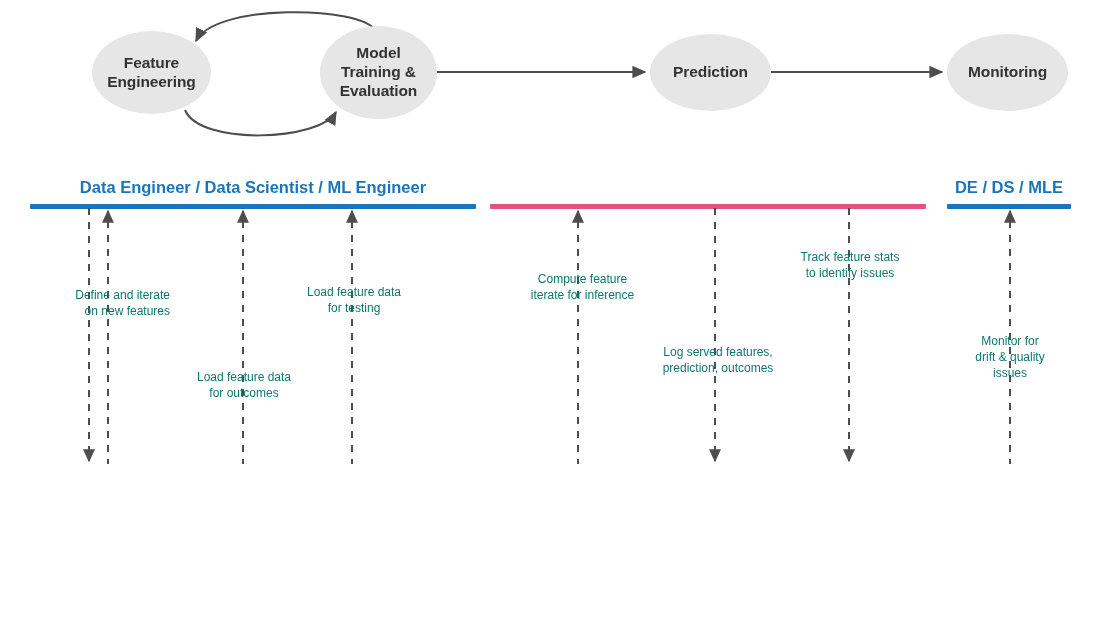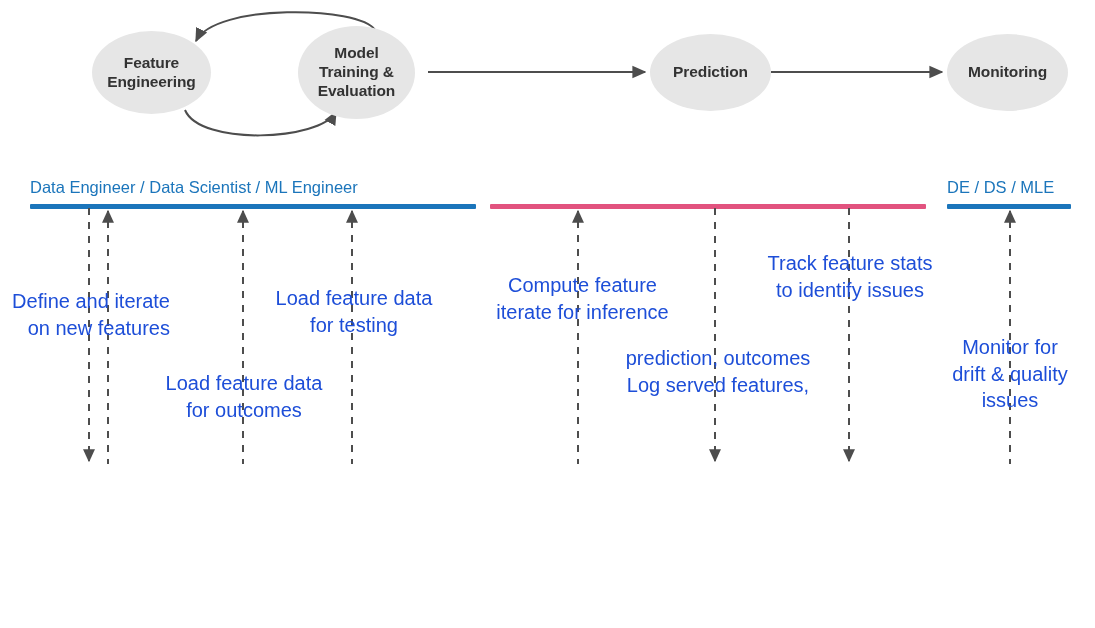--- a/index.html
+++ b/index.html
@@ -29,56 +29,57 @@
     text-align: center;
     color: #333333;
     font-weight: bold;
     font-size: 15.5px;
     line-height: 1.22;
     letter-spacing: -0.1px;
   }
   .ellipse span { display: block; padding: 0 4px; }
 
   #ellipse-feature-engineering { left: 92px;  top: 31px;  width: 119px; height: 83px; }
-  #ellipse-model-training      { left: 298px; top: 26px;  width: 117px; height: 93px; }
+  #ellipse-model-training      { left: 320px; top: 26px;  width: 117px; height: 93px; }
   #ellipse-prediction          { left: 650px; top: 34px;  width: 121px; height: 77px; }
   #ellipse-monitoring          { left: 947px; top: 34px;  width: 121px; height: 77px; }
 
   
   .layer {
     position: absolute;
     left: 0; top: 0;
     width: 1095px; height: 628px;
     pointer-events: none;
   }
 
   
   .lane-title {
     position: absolute;
-    font-weight: normal;
+    font-weight: bold;
     font-size: 16.5px;
     white-space: nowrap;
+    text-align: center;
   }
   .lane-bar {
     position: absolute;
     height: 5px;
     border-radius: 1px;
   }
   #lane-title-1 { left: 30px;  top: 178px; width: 446px; color: #1b75bb; }
   #lane-bar-1   { left: 30px;  top: 204px; width: 446px; background: #1b75bb; }
   #lane-title-2 { left: 490px; top: 178px; width: 436px; color: #e2537f; }
   #lane-bar-2   { left: 490px; top: 204px; width: 436px; background: #e2537f; }
   #lane-title-3 { left: 947px; top: 178px; width: 124px; color: #1b75bb; }
   #lane-bar-3   { left: 947px; top: 204px; width: 124px; background: #1b75bb; }
 
   
   .annotation {
     position: absolute;
-    color: #1d4ed8;
-    font-size: 20px;
+    color: #0f766e;
+    font-size: 12px;
     line-height: 1.33;
     text-align: center;
     white-space: nowrap;
   }
   #annotation-define    { left: 5px;   top: 288px; width: 165px; text-align: right; }
   #annotation-training  { left: 160px; top: 370px; width: 168px; }
   #annotation-testing   { left: 270px; top: 285px; width: 168px; }
   #annotation-compute   { left: 495px; top: 272px; width: 175px; }
   #annotation-log       { left: 620px; top: 345px; width: 196px; }
   #annotation-track     { left: 765px; top: 250px; width: 170px; }
@@ -200,22 +201,22 @@
     <div>Load feature data</div>
     <div>for testing</div>
   </div>
 
   <div class="annotation" id="annotation-compute">
     <div>Compute feature</div>
     <div>iterate for inference</div>
   </div>
 
   <div class="annotation" id="annotation-log">
+    <div>Log served features,</div>
     <div>prediction, outcomes</div>
-    <div>Log served features,</div>
   </div>
 
   <div class="annotation" id="annotation-track">
     <div>Track feature stats</div>
     <div>to identify issues</div>
   </div>
 
   <div class="annotation" id="annotation-monitor">
     <div>Monitor for</div>
     <div>drift &amp; quality</div>

